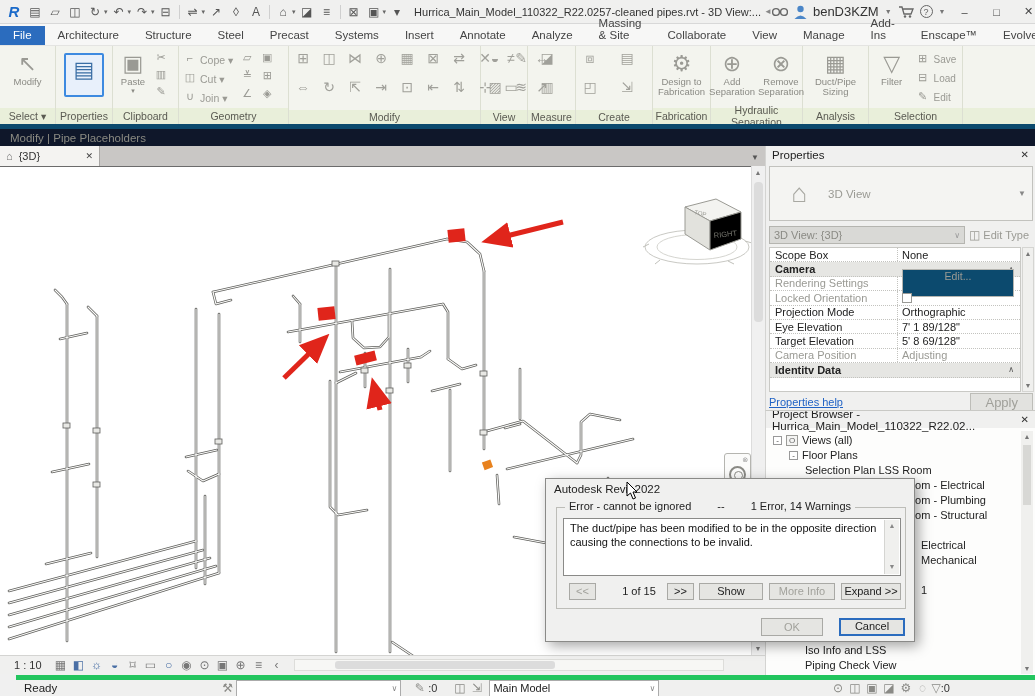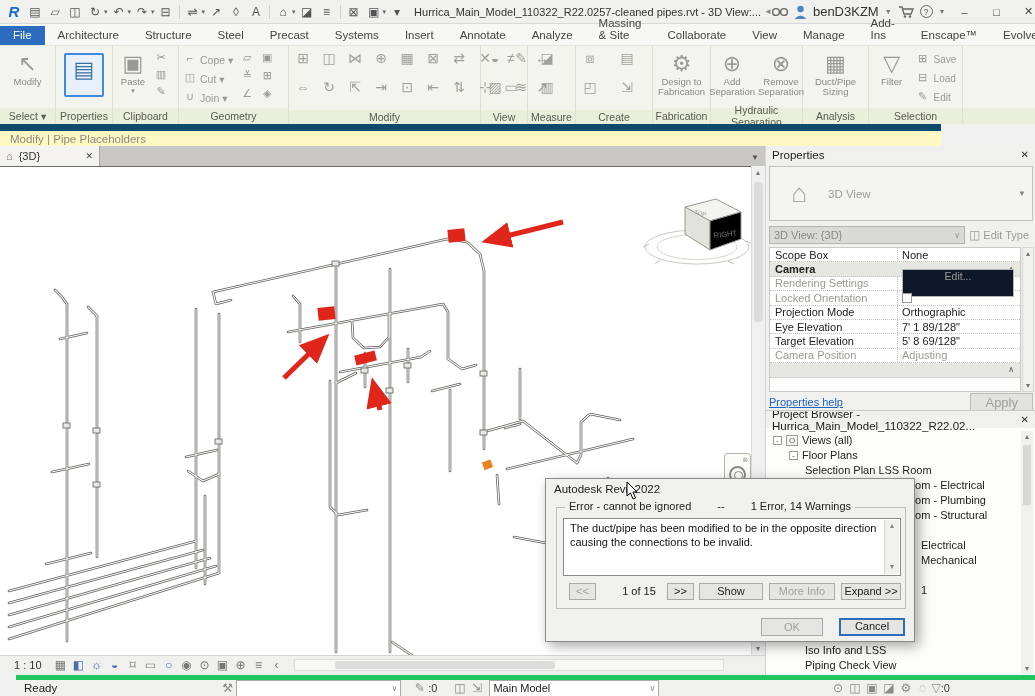--- a/index.html
+++ b/index.html
@@ -33,21 +33,21 @@
   .bigbtn .gly { font-size:22px; line-height:26px; color:#9a9a94; }
   .bigbtn.highlight { border:2px solid #3d8ae0; background:#e8f0fb; border-radius:2px; }
   .smallcol { display:flex; flex-direction:column; gap:2px; padding-top:2px; }
   .sic { font-size:11px; color:#9a9a94; width:16px; height:15px; text-align:center; }
   .geo-row { display:flex; align-items:center; gap:2px; font-size:10.5px; color:#9a9a94; height:17px; }
   .grid { display:grid; grid-auto-flow:column; grid-template-rows:repeat(2, 26px); gap:2px 6px; padding:4px 4px; }
   .grid .gi { width:20px; text-align:center; font-size:14px; color:#a0a09a; }
   .listbtn { display:flex; align-items:center; gap:3px; font-size:10px; color:#9a9a94; height:17px; }
 
   
-  #modifybar { left:0; top:124px; width:941px; height:22px; background:#fef9c3; border-top:7px solid #0c4a6e; display:flex; align-items:center; }
+  #modifybar { left:0; top:124px; width:1035px; height:22px; background:#0f172a; border-top:5px solid #0c4a6e; display:flex; align-items:center; }
   #modifybar span { color:#8a8a82; font-size:11.5px; padding-left:10px; }
   #viewtabs { left:0; top:146px; width:765px; height:20px; background:#c9c7c5; display:flex; align-items:flex-end; }
   .vtab { width:100px; height:20px; background:#f4f3f1; border-right:1px solid #a8a6a4; display:flex; align-items:center; gap:6px; padding:0 6px; font-size:11px; color:#333; }
   #viewtabs .dd-right { margin-left:auto; color:#555; font-size:8px; padding:0 6px 4px 0; }
 
   
   #viewport { left:0; top:166px; width:751px; height:489px; background:#ffffff; border-top:1px solid #6b6b6b; overflow:hidden; }
   #vscroll { left:751px; top:166px; width:13px; height:489px; background:#f0f0f0; border-left:1px solid #dcdcdc; font-size:7px; color:#777; text-align:center; }
   #vscroll .thumb { position:absolute; left:2px; top:16px; width:9px; height:140px; background:#dcdcdc; border-radius:4px; }
   #navbar { left:724px; top:286px; width:27px; height:98px; background:#fbfbfa; border:1px solid #b5b5b0; border-radius:3px; display:flex; flex-direction:column; align-items:center; padding-top:2px; gap:2px; }
@@ -74,21 +74,21 @@
   #viewsel .dd { margin-left:auto; font-size:8px; color:#999; }
   #edittype { display:flex; align-items:center; gap:3px; color:#9a9a94; font-size:11px; }
   #propgrid { position:absolute; left:3px; top:101px; width:252px; height:145px; background:#fff; border:1px solid #c9c9c5; }
   .prow { display:flex; height:14.4px; border-bottom:1px dotted #c3c3bf; font-size:11px; align-items:center; }
   .prow .pl { width:128px; padding-left:5px; border-right:1px dotted #c3c3bf; height:100%; display:flex; align-items:center; color:#222; }
   .prow .pv { flex:1; padding-left:4px; color:#222; height:100%; display:flex; align-items:center; }
   .prow.header { background:#e6e6e3; font-weight:bold; }
   .prow.header .pl { border-right:none; width:auto; flex:1; }
   .prow.header .chev { margin-left:auto; margin-right:6px; font-size:8px; font-weight:normal; color:#555; }
   .prow.dim .pl, .prow.dim .pv { color:#9a9a94; }
-  .prow .editbtn { background:#0f172a; border:1px solid #b5b5b0; color:#9a9a94; font-size:10.5px; width:95%; text-align:center; height:28px; line-height:12px; }
+  .prow .editbtn { background:#0c4a6e; border:1px solid #b5b5b0; color:#9a9a94; font-size:10.5px; width:95%; text-align:center; height:28px; line-height:12px; }
   .cb { width:10px; height:10px; border:1px solid #9a9a96; background:#fff; }
   #propscroll { position:absolute; left:256px; top:101px; width:12px; height:145px; background:#f0f0ee; border:1px solid #d5d5d2; font-size:7px; color:#777; text-align:center; }
   #propfooter { position:absolute; left:3px; top:248px; width:264px; height:16px; display:flex; align-items:center; }
   #propfooter a { color:#1f62c5; text-decoration:underline; font-size:11px; }
   #applybtn { margin-left:auto; background:#e2e2df; border:1px solid #bdbdb8; color:#a0a09a; font-size:13px; padding:1px 14px; }
 
   #browser { left:765px; top:410px; width:270px; height:265px; background:#fdfdfc; border-left:1px solid #d4d4d2; border-top:1px solid #c9c9c5; overflow:hidden; }
   #browser .paneltitle { background:#f0f0ef; }
   .titem { position:absolute; display:flex; align-items:center; gap:4px; font-size:11px; color:#222; white-space:nowrap; }
   .texp { width:9px; height:9px; border:1px solid #999; background:#fff; font-size:8px; line-height:7px; text-align:center; color:#444; }
@@ -595,20 +595,21 @@
         </div>
         <div class="prow">
           <span class="pl">Target Elevation</span>
           <span class="pv">5'  8 69/128"</span>
         </div>
         <div class="prow dim">
           <span class="pl">Camera Position</span>
           <span class="pv">Adjusting</span>
         </div>
         <div class="prow header">
+          <span class="pl">Identitv Data</span>
           <span class="chev">∧</span>
         </div>
       </div>
     <div id="propscroll">
       <div style="padding-top:2px;">▲</div>
       <div style="position:absolute;bottom:2px;left:0;right:0;">▼</div>
     </div>
     <div id="propfooter">
       <a href="#">Properties help</a>
       <span id="applybtn">Apply</span>

